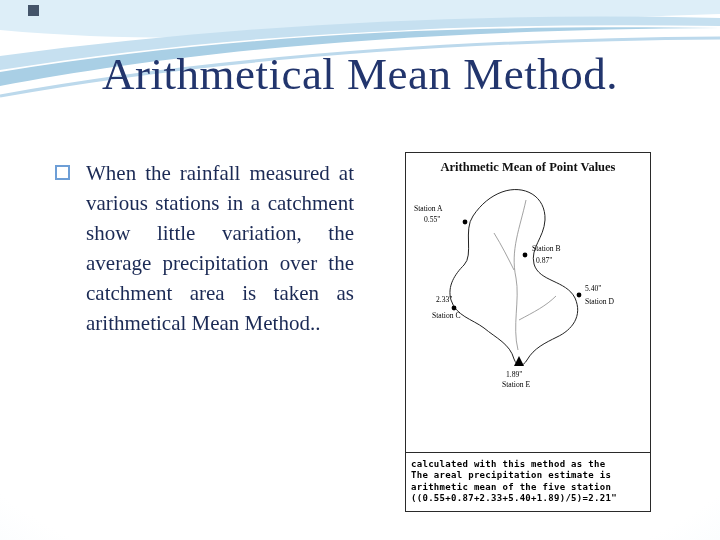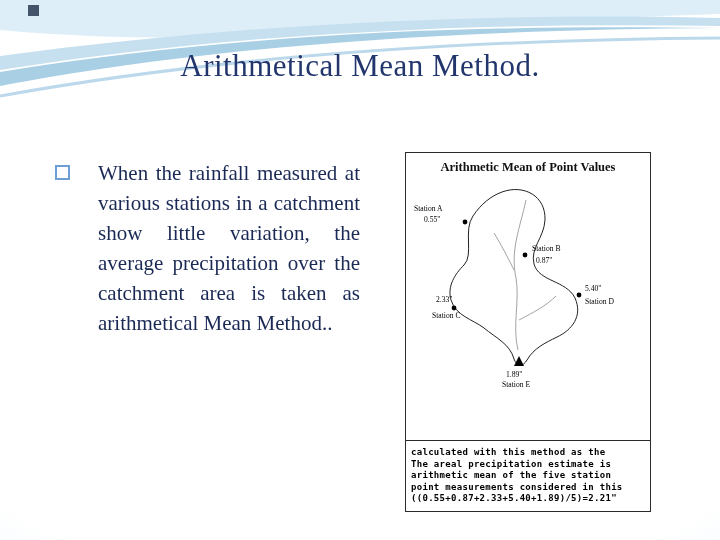--- a/index.html
+++ b/index.html
@@ -30,32 +30,32 @@
     height: 11px;
     background: #44546a;
   }
   .title {
     position: absolute;
     top: 48px;
     left: 0;
     width: 100%;
     margin: 0;
     text-align: center;
-    font-size: 31px;
+    font-size: 45px;
     font-weight: 400;
     color: #22356d;
     letter-spacing: 0.5px;
   }
   .bullet-block {
     position: absolute;
     left: 55px;
     top: 158px;
     width: 305px;
     display: flex;
-    gap: 28px;
+    gap: 16px;
   }
   .bullet-marker {
     flex: 0 0 auto;
     width: 11px;
     height: 11px;
     margin-top: 7px;
     border: 2.5px solid #6d9ed6;
     background: transparent;
   }
   .bullet-text {
@@ -179,18 +179,17 @@
 
       <polygon class="st-marker" points="113,178 108,188 118,188"></polygon>
       <text class="st-value" x="100" y="199">1.89"</text>
       <text class="st-label" x="96" y="209">Station E</text>
     </svg>
 
     <div class="figure-caption">
       <div>calculated with this method as the</div>
       <div>The areal precipitation estimate is</div>
       <div>arithmetic mean of the five station</div>
-      <div>point measurements considered in this</div>
       <div>((0.55+0.87+2.33+5.40+1.89)/5)=2.21"</div>
     </div>
 
   </div>
 </div>
 
 </body></html>

